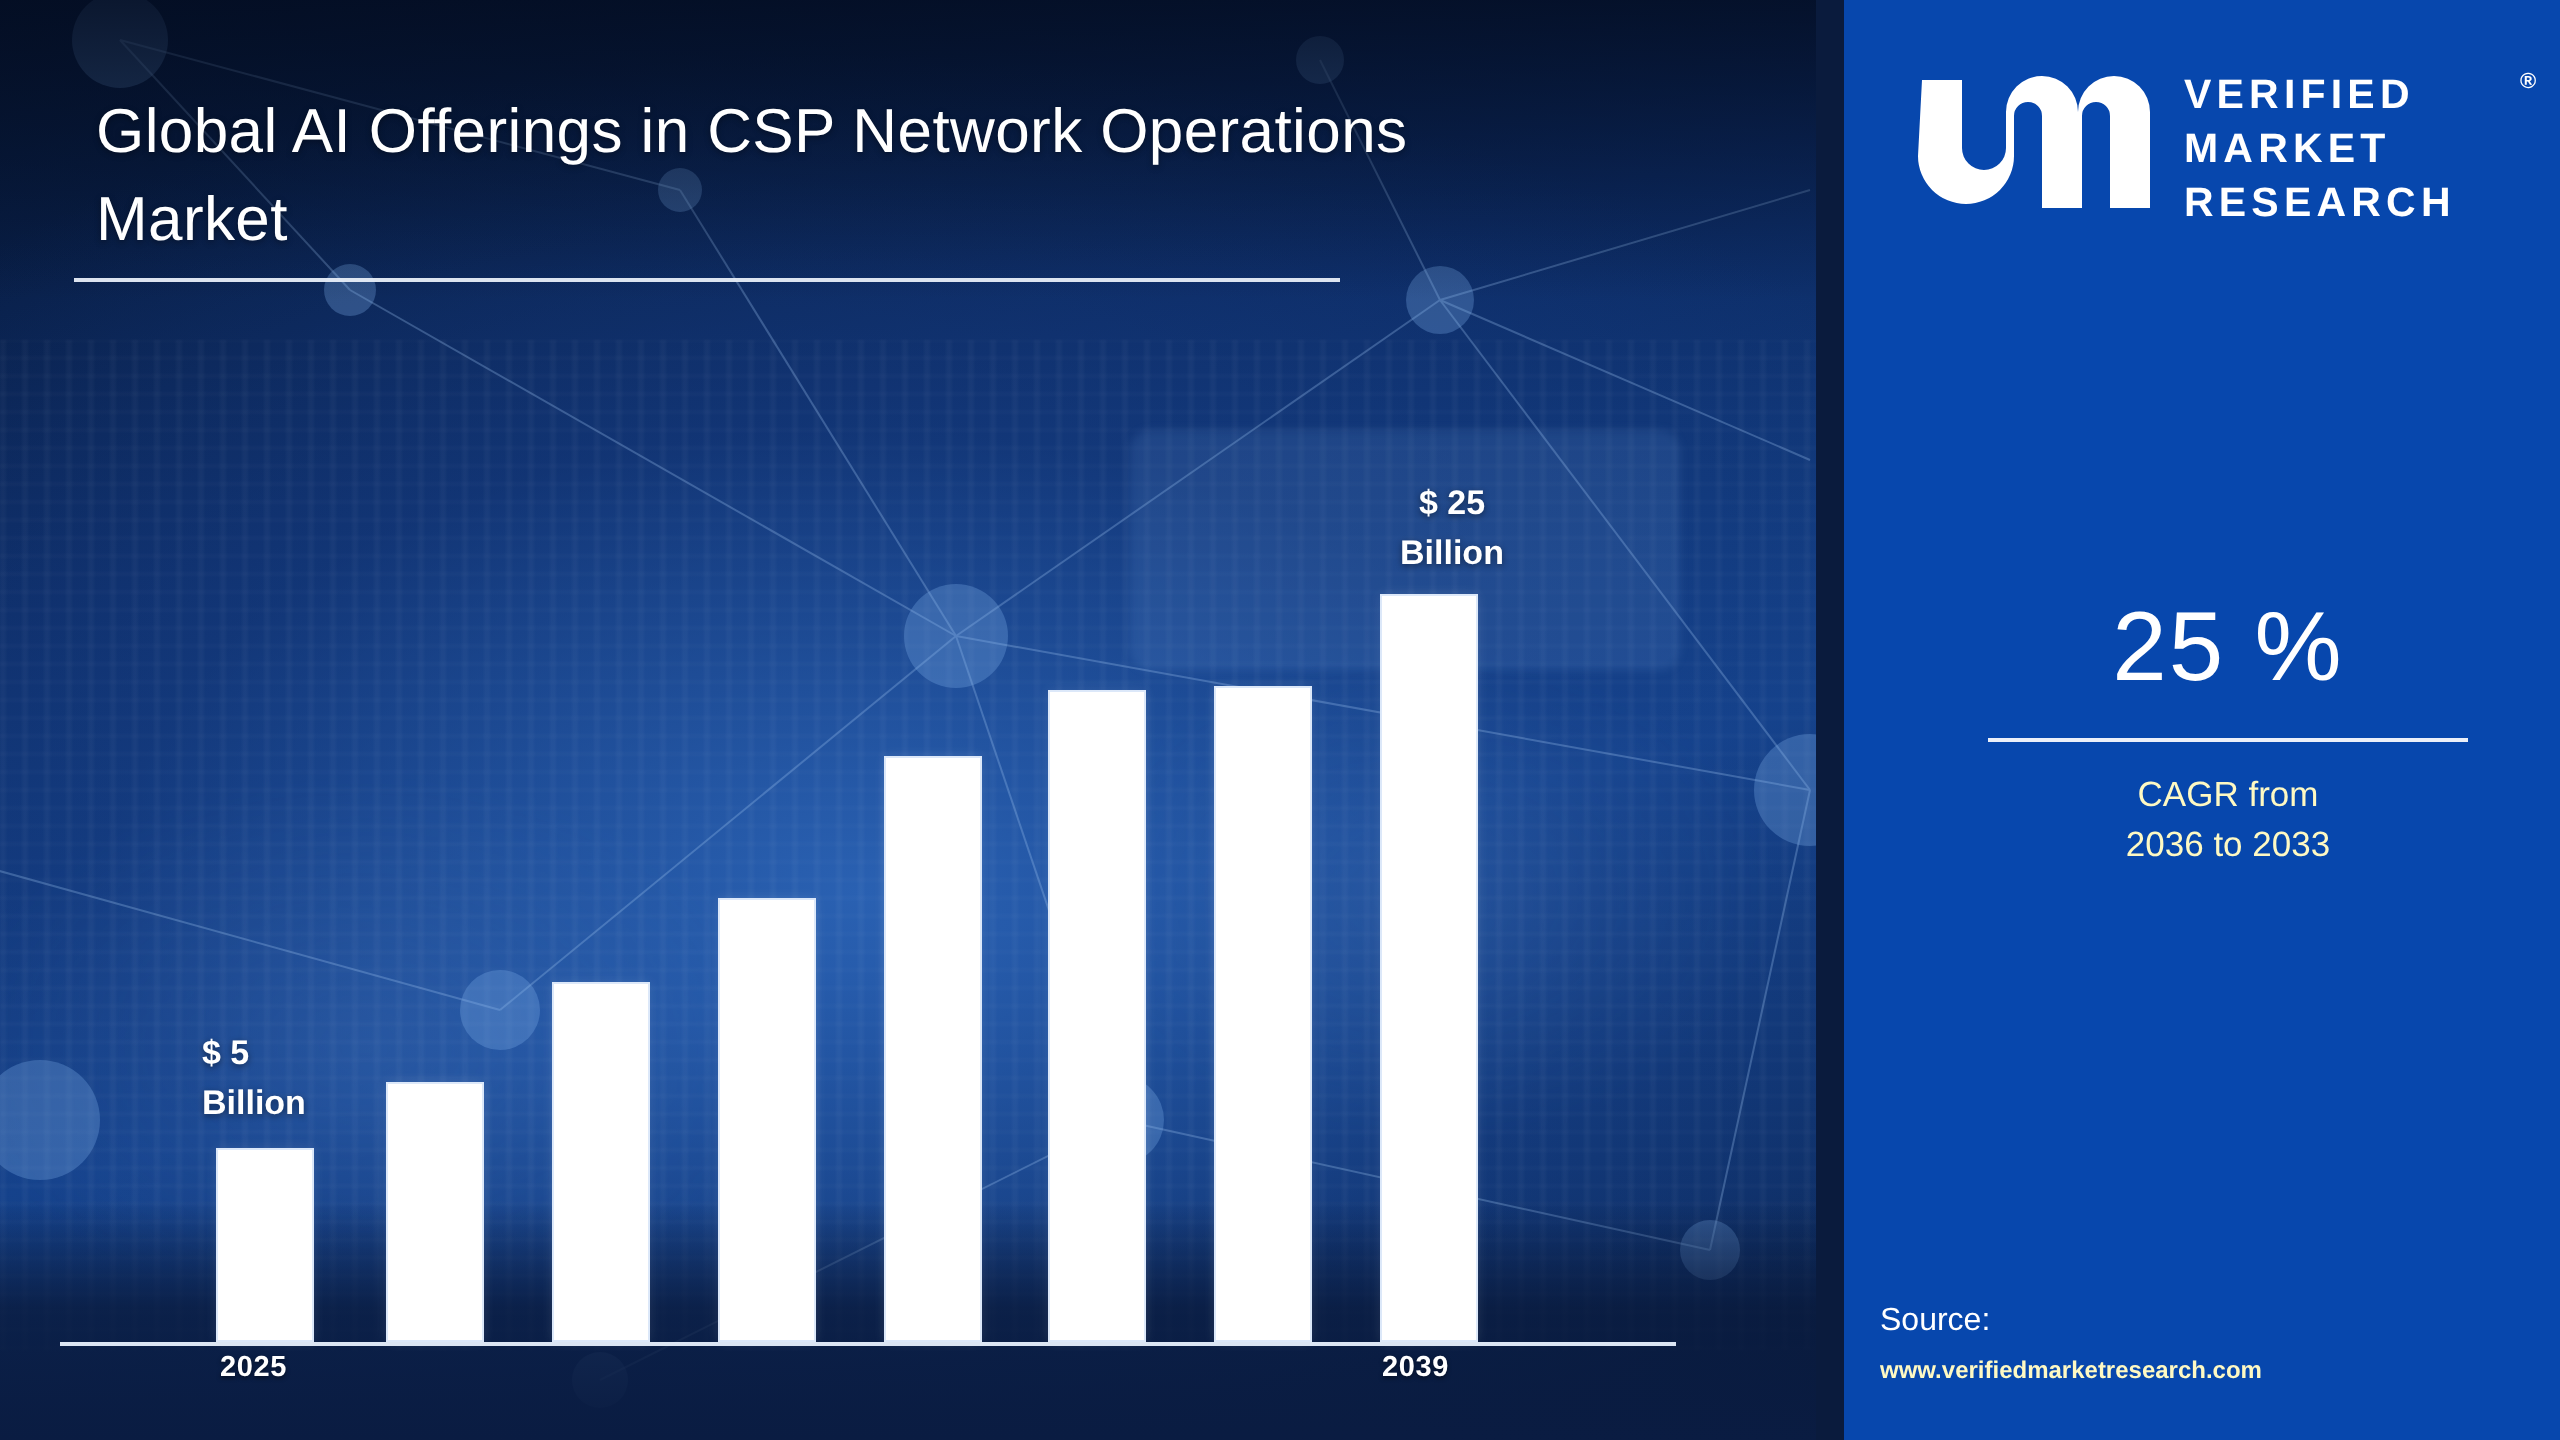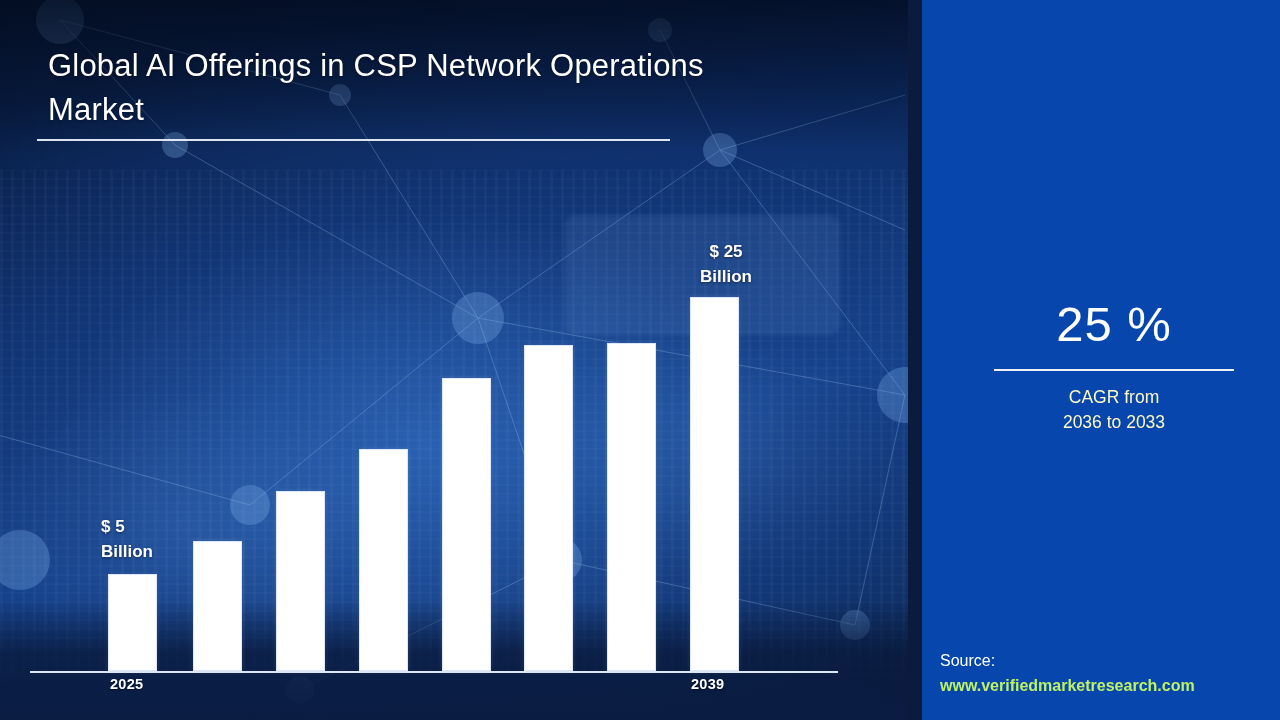--- a/index.html
+++ b/index.html
@@ -86,21 +86,21 @@
     position:absolute;left:316px;top:9px;color:#ffffff;font-size:11px;font-weight:700;
   }
 
   .cagr-block{position:absolute;left:0;top:295px;width:384px;text-align:center;}
   .cagr-value{color:#ffffff;font-size:49px;font-weight:400;letter-spacing:1px;line-height:58px;}
   .cagr-rule{width:240px;height:2px;background:#ffffff;margin:16px auto 14px auto;opacity:.92;}
   .cagr-caption{color:#fef9c3;font-size:17.5px;line-height:25px;font-weight:400;}
 
   .source-block{position:absolute;left:18px;bottom:22px;width:330px;}
   .source-label{color:#ffffff;font-size:16px;font-weight:400;line-height:25px;}
-  .source-url{color:#bef264;font-size:16px;font-weight:700;line-height:25px;}
+  .source-url{color:#fef9c3;font-size:12px;font-weight:700;line-height:25px;}
 </style>
 </head>
 <body>
 
 <div class="canvas">
 
   <div class="left-panel">
 
     <div class="photo-haze"></div>
 
@@ -173,20 +173,31 @@
         <span>$ 25</span><br>
         <span>Billion</span>
       </div>
     </div>
   </div>
 
   <div class="divider-strip"></div>
 
   <div class="right-panel">
 
+    <div class="logo-block">
+      <svg class="logo-mark" viewBox="0 0 120 76">
+        <path d="M4 6 H24 V40 a11 11 0 0 0 22 0 V22 a18 18 0 0 1 36 0 a18 18 0 0 1 36 0 V70 H98 V24 a7 7 0 0 0 -14 0 V70 H64 V24 a7 7 0 0 0 -14 0 V44 a24 24 0 0 1 -48 0 Z" fill="#ffffff"></path>
+      </svg>
+      <div class="logo-text">
+        <div>VERIFIED</div>
+        <div>MARKET</div>
+        <div>RESEARCH</div>
+      </div>
+      <div class="reg-mark">®</div>
+    </div>
 
     <div class="cagr-block">
       <div class="cagr-value">25 %</div>
       <div class="cagr-rule"></div>
       <div class="cagr-caption">
         <div>CAGR from</div>
         <div>2036 to 2033</div>
       </div>
     </div>
 

